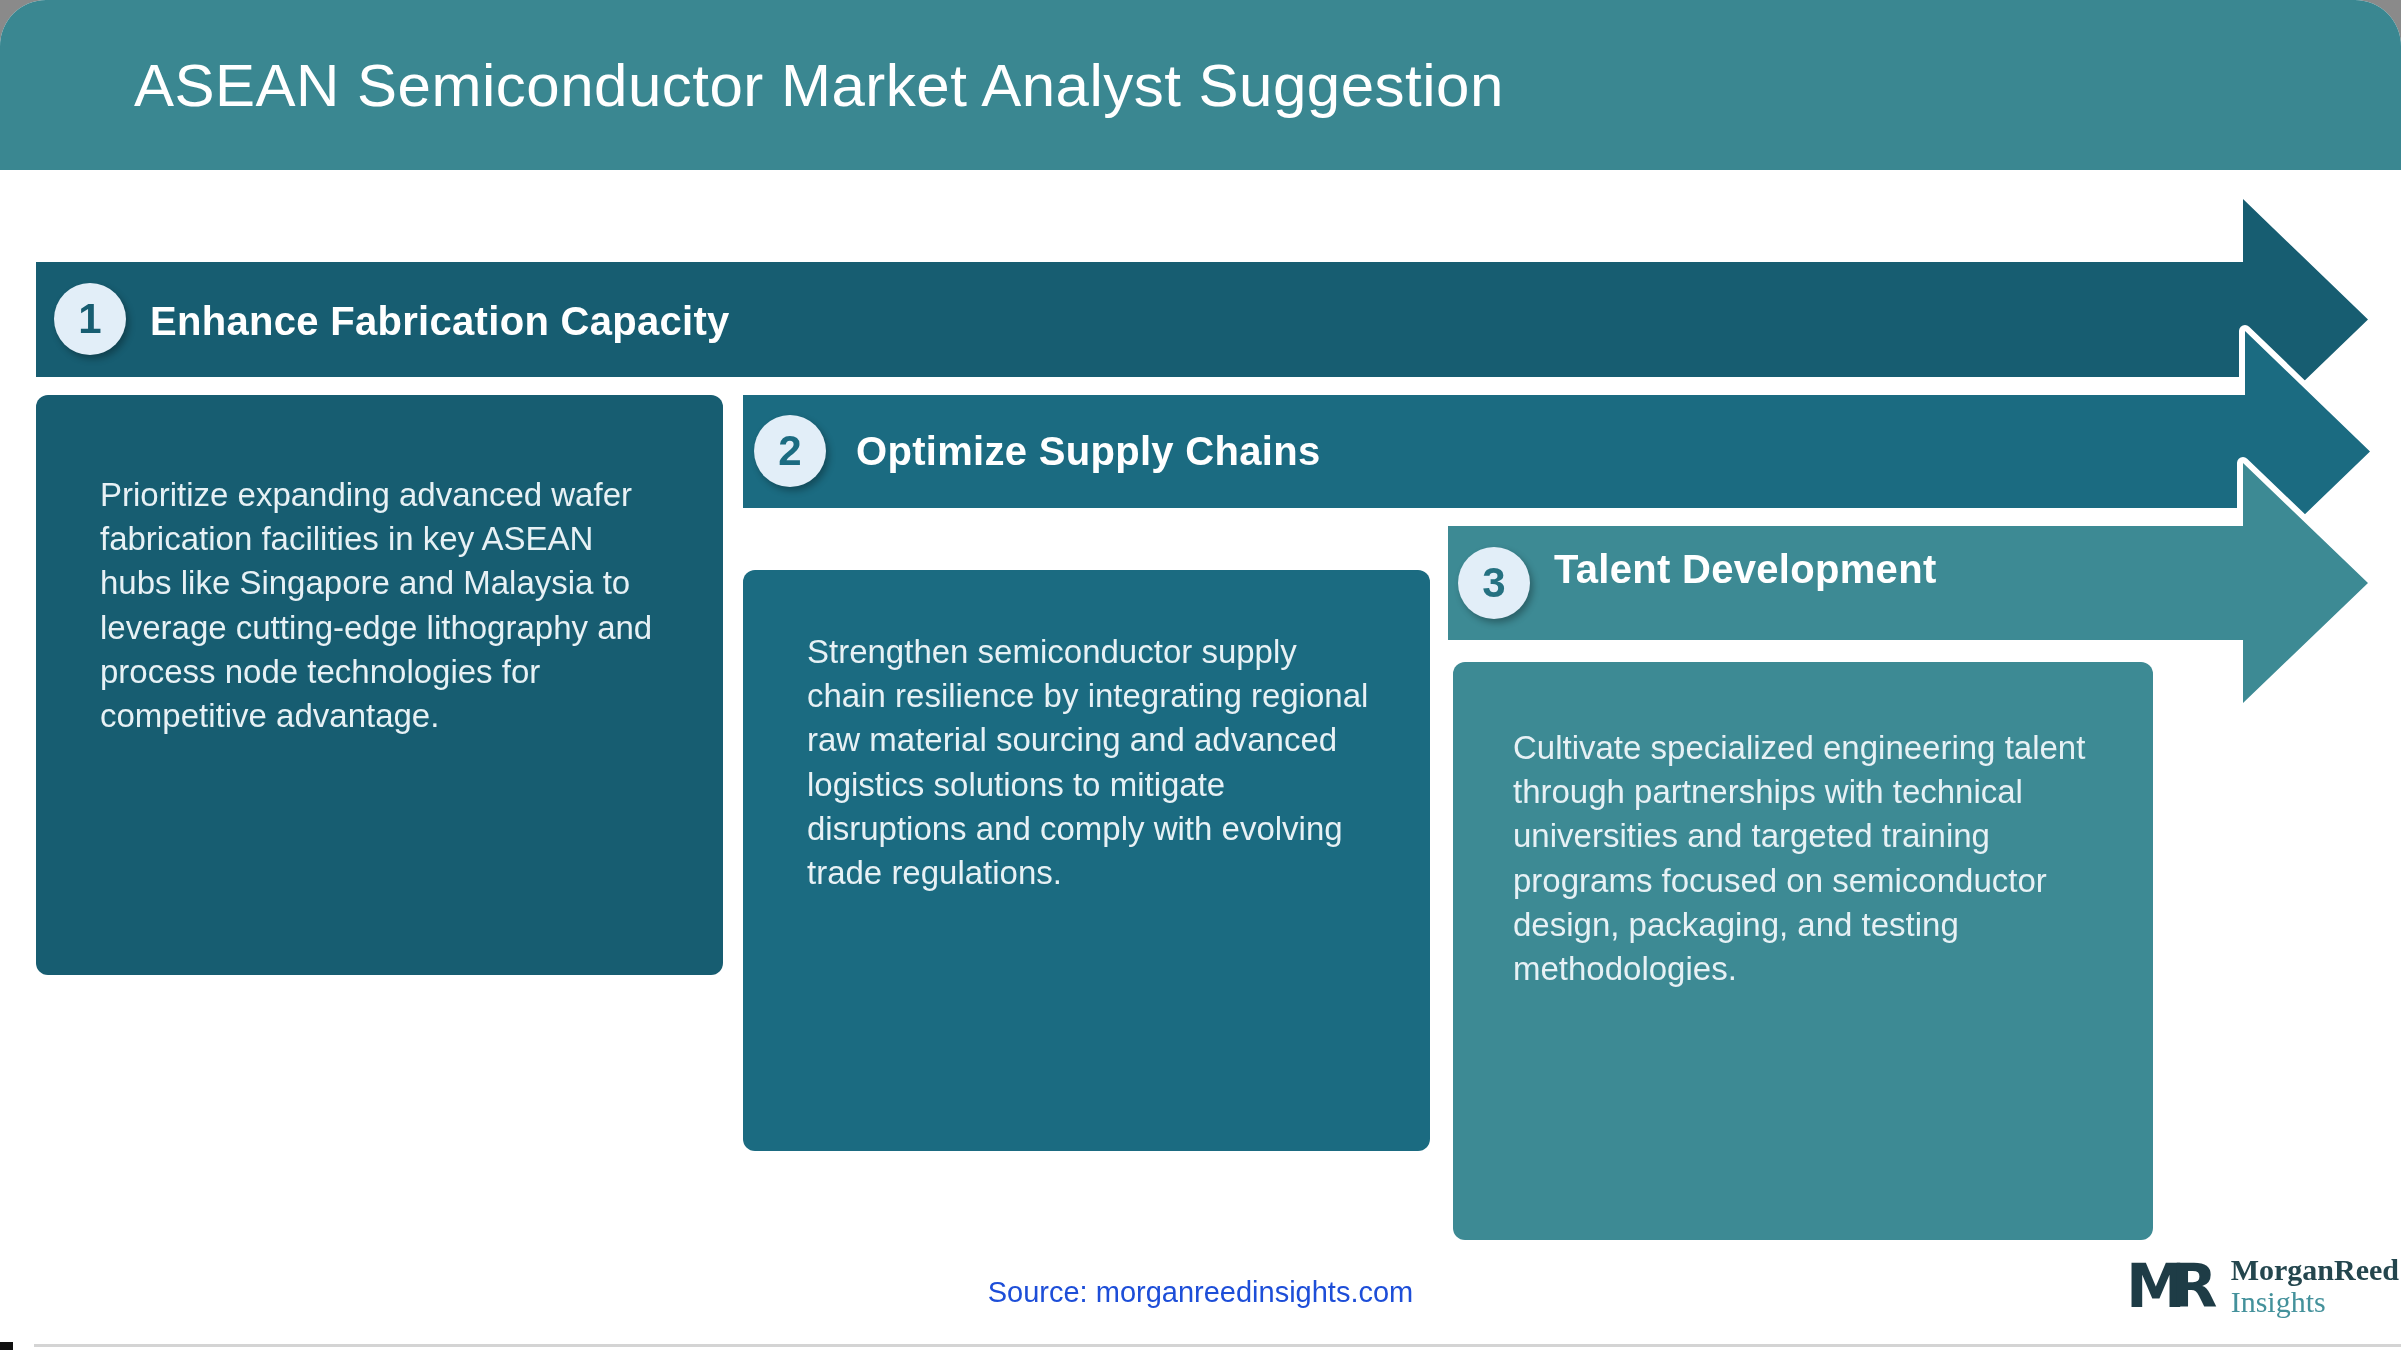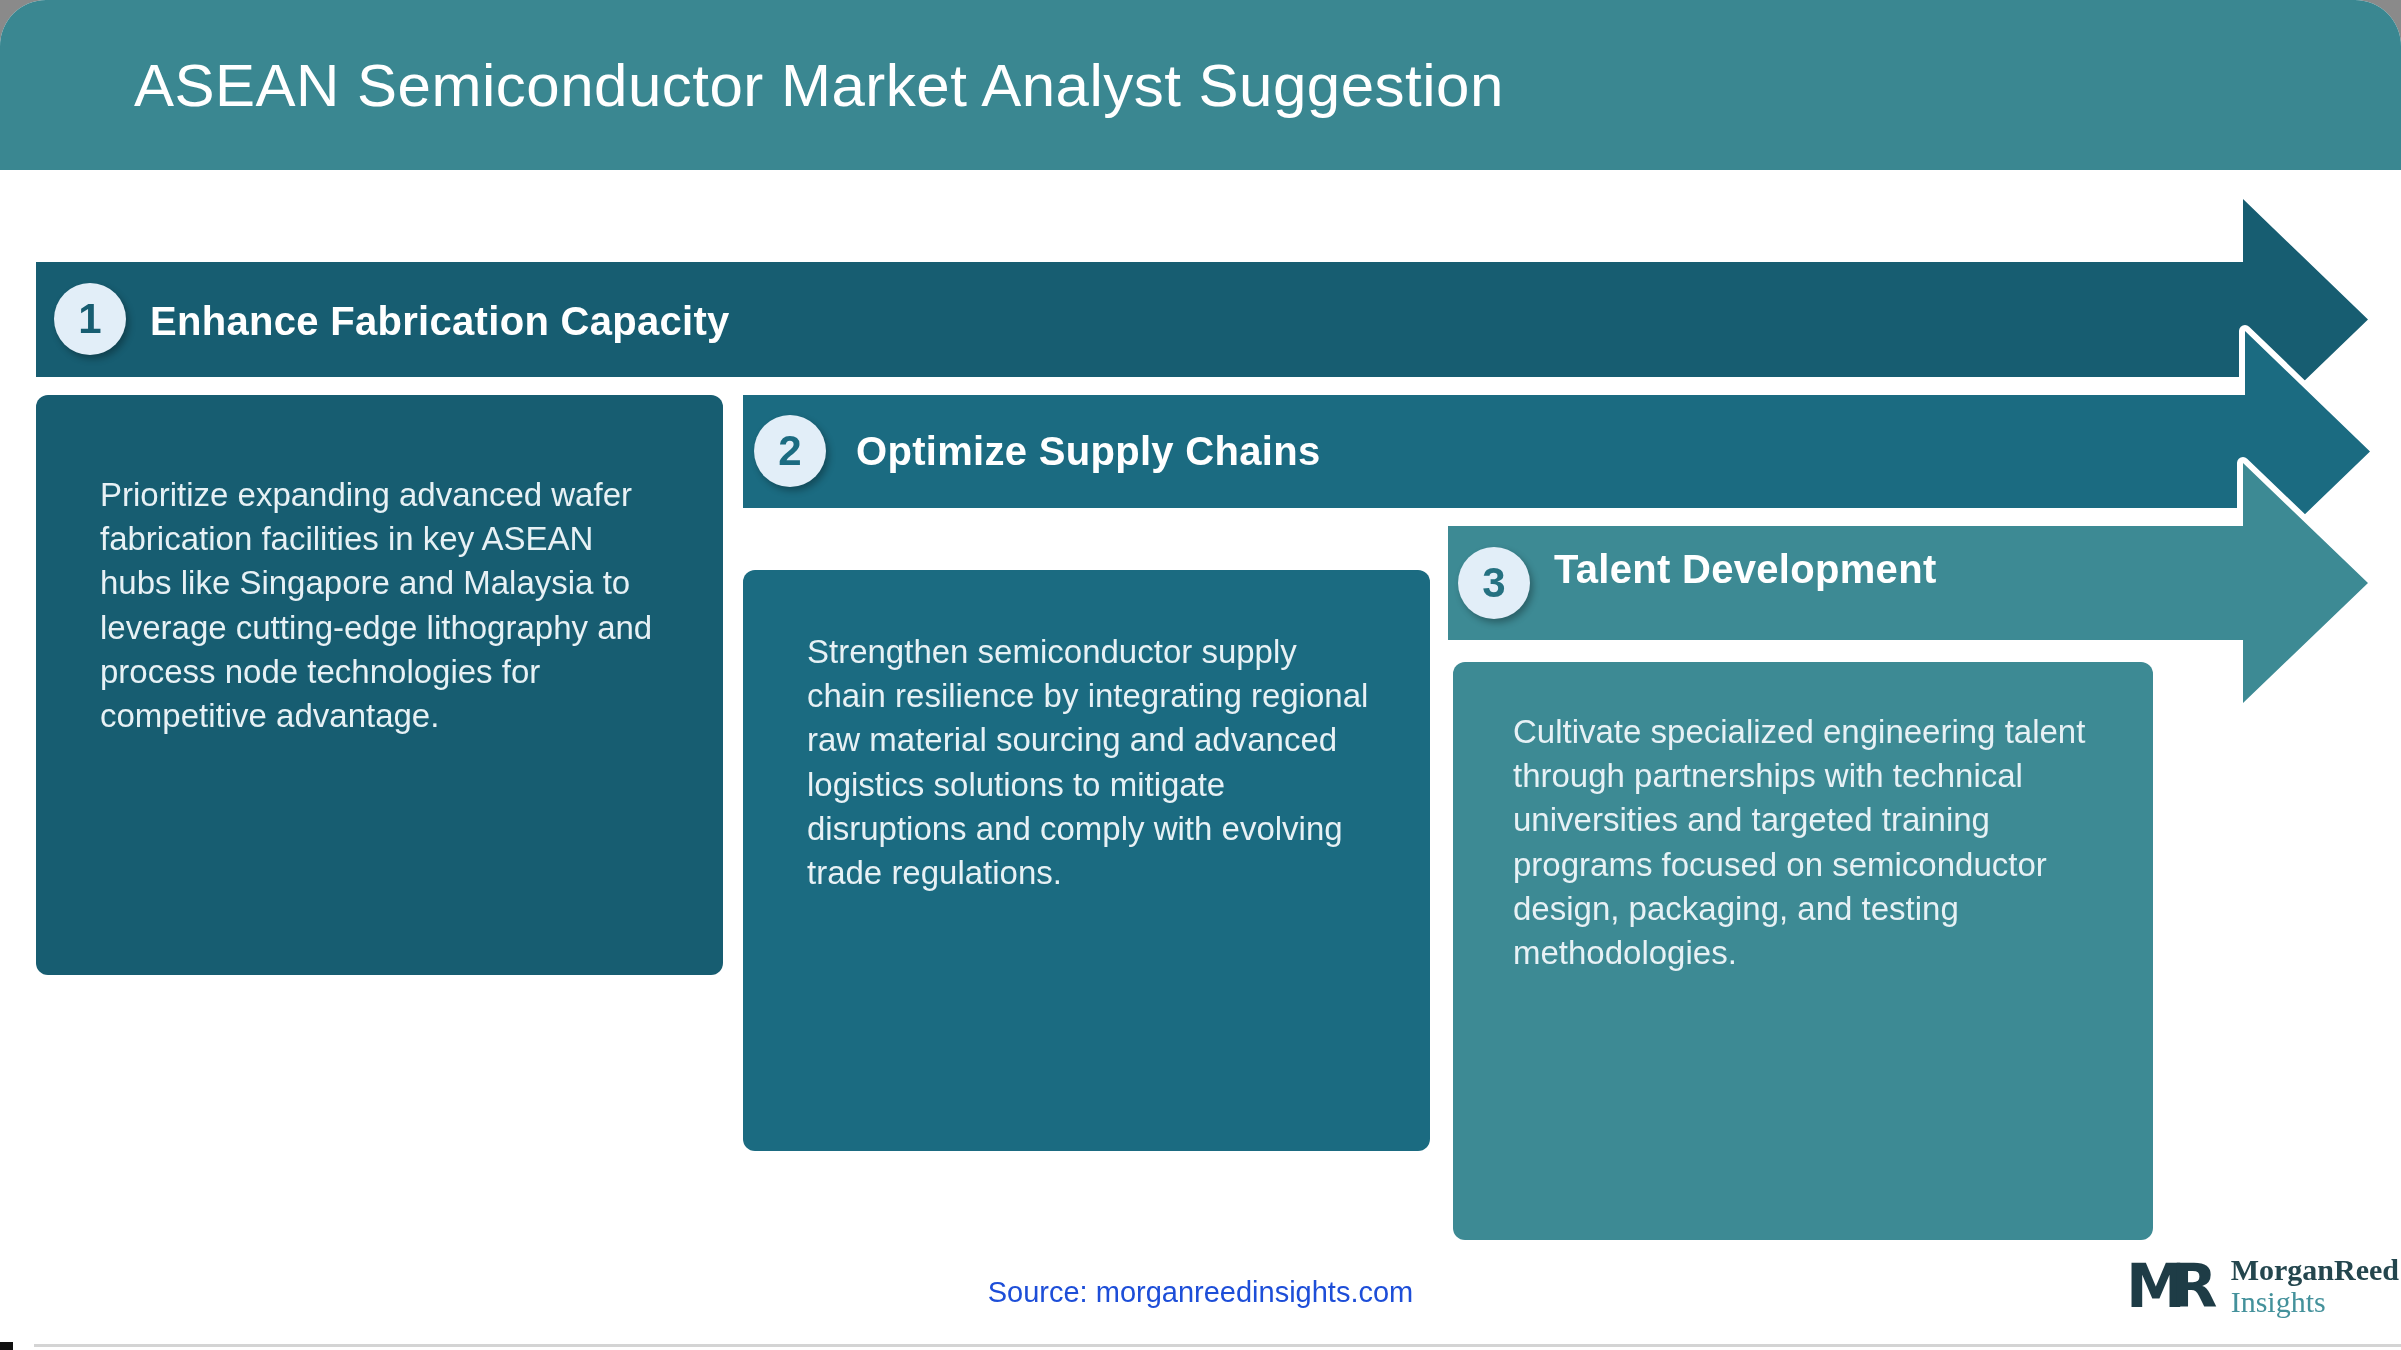--- a/index.html
+++ b/index.html
@@ -47,21 +47,21 @@
   .step-title.t2{left:856px;top:395px;height:113px;}
   .step-title.t3{left:1554px;top:526px;height:86px;}
 
   
   .box{
     position:absolute;box-sizing:border-box;border-radius:12px;
     color:#e7f1f5;font-size:33px;line-height:1.34;font-weight:400;
   }
   .box.b1{left:36px; top:395px;width:687px;height:580px;background:#175d71;padding:78px 54px 0 64px;}
   .box.b2{left:743px;top:527px;width:687px;height:581px;background:#1b6b81;padding:60px 46px 0 64px;margin-top:43px;}
-  .box.b3{left:1453px;top:662px;width:700px;height:578px;background:#3d8a94;padding:48px 46px 0 60px;}
+  .box.b3{left:1453px;top:662px;width:700px;height:578px;background:#3d8a94;padding:64px 46px 0 60px;}
 
   
   .source{
     position:absolute;left:0;top:1276px;width:2401px;
     text-align:center;color:#1d4ed8;font-size:29px;
   }
   .logo{
     position:absolute;left:2126px;top:1254px;
     display:flex;align-items:center;gap:12px;
   }

